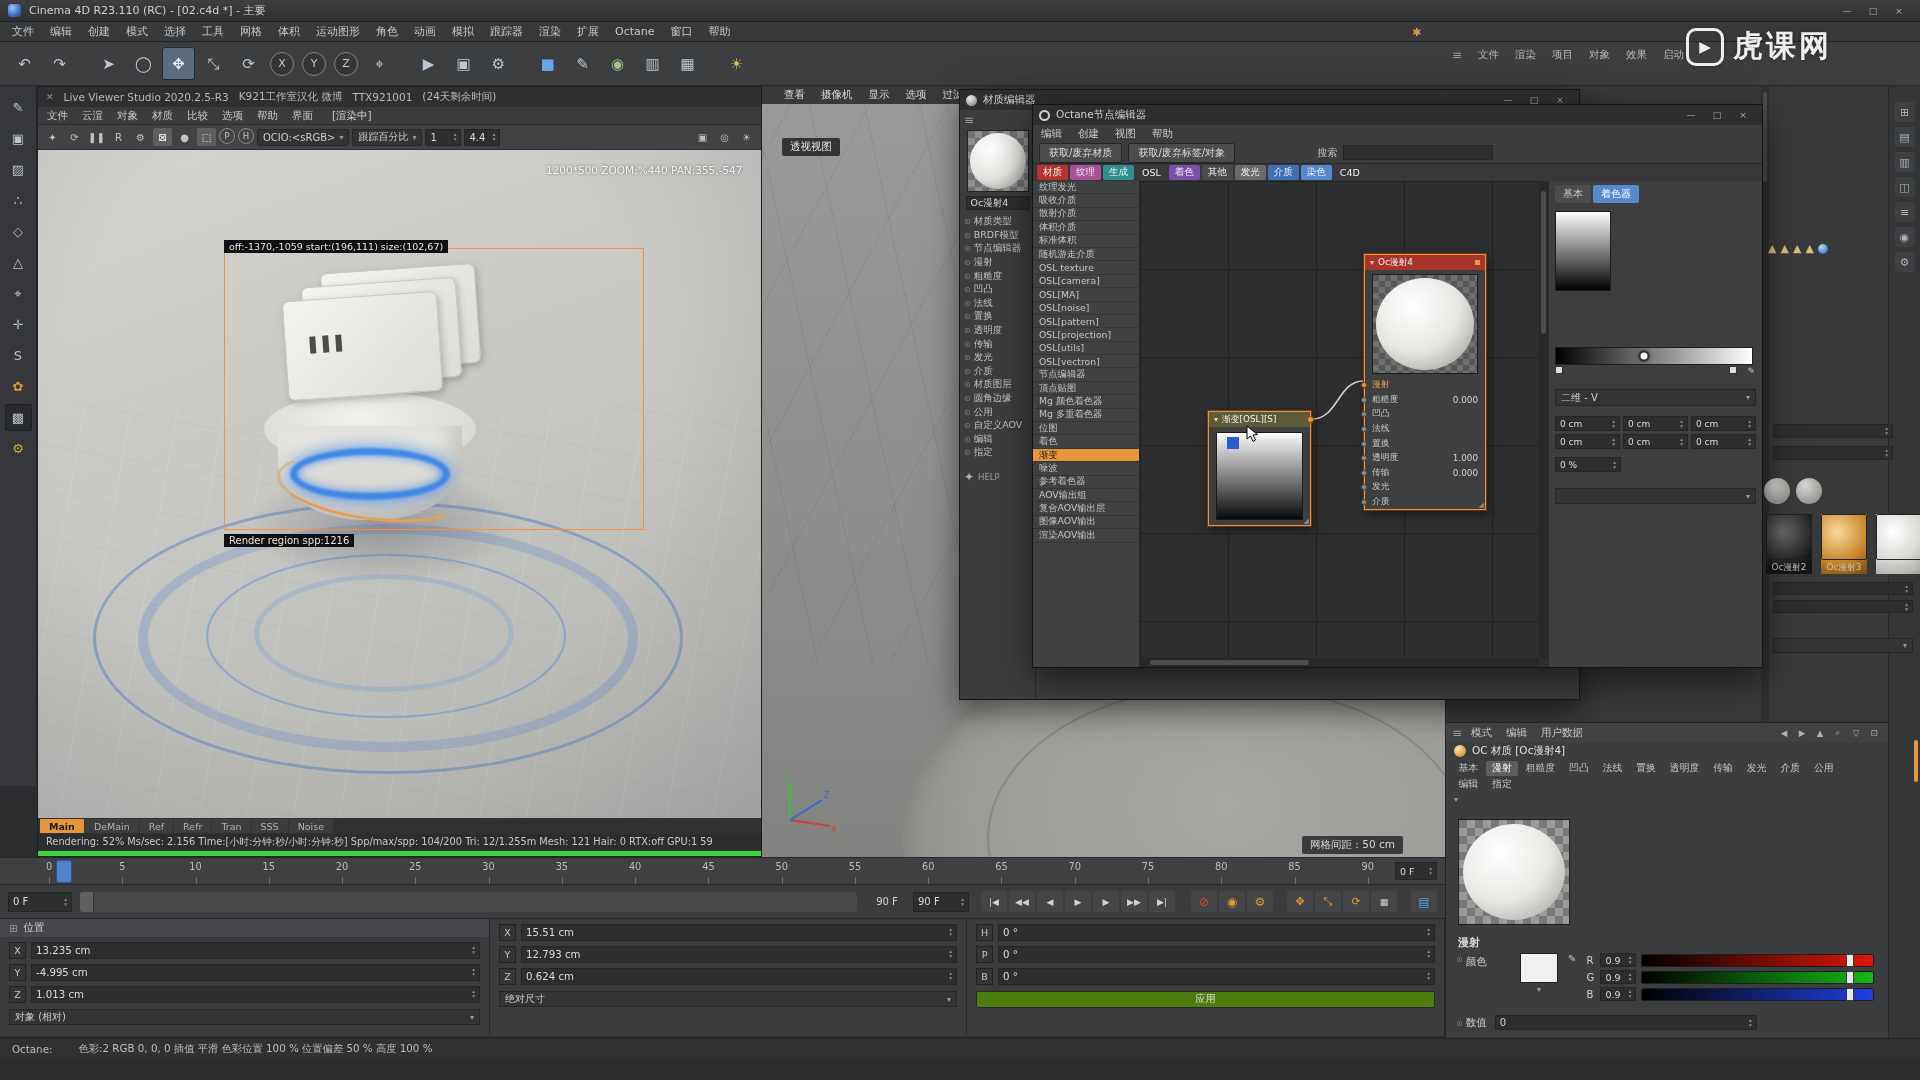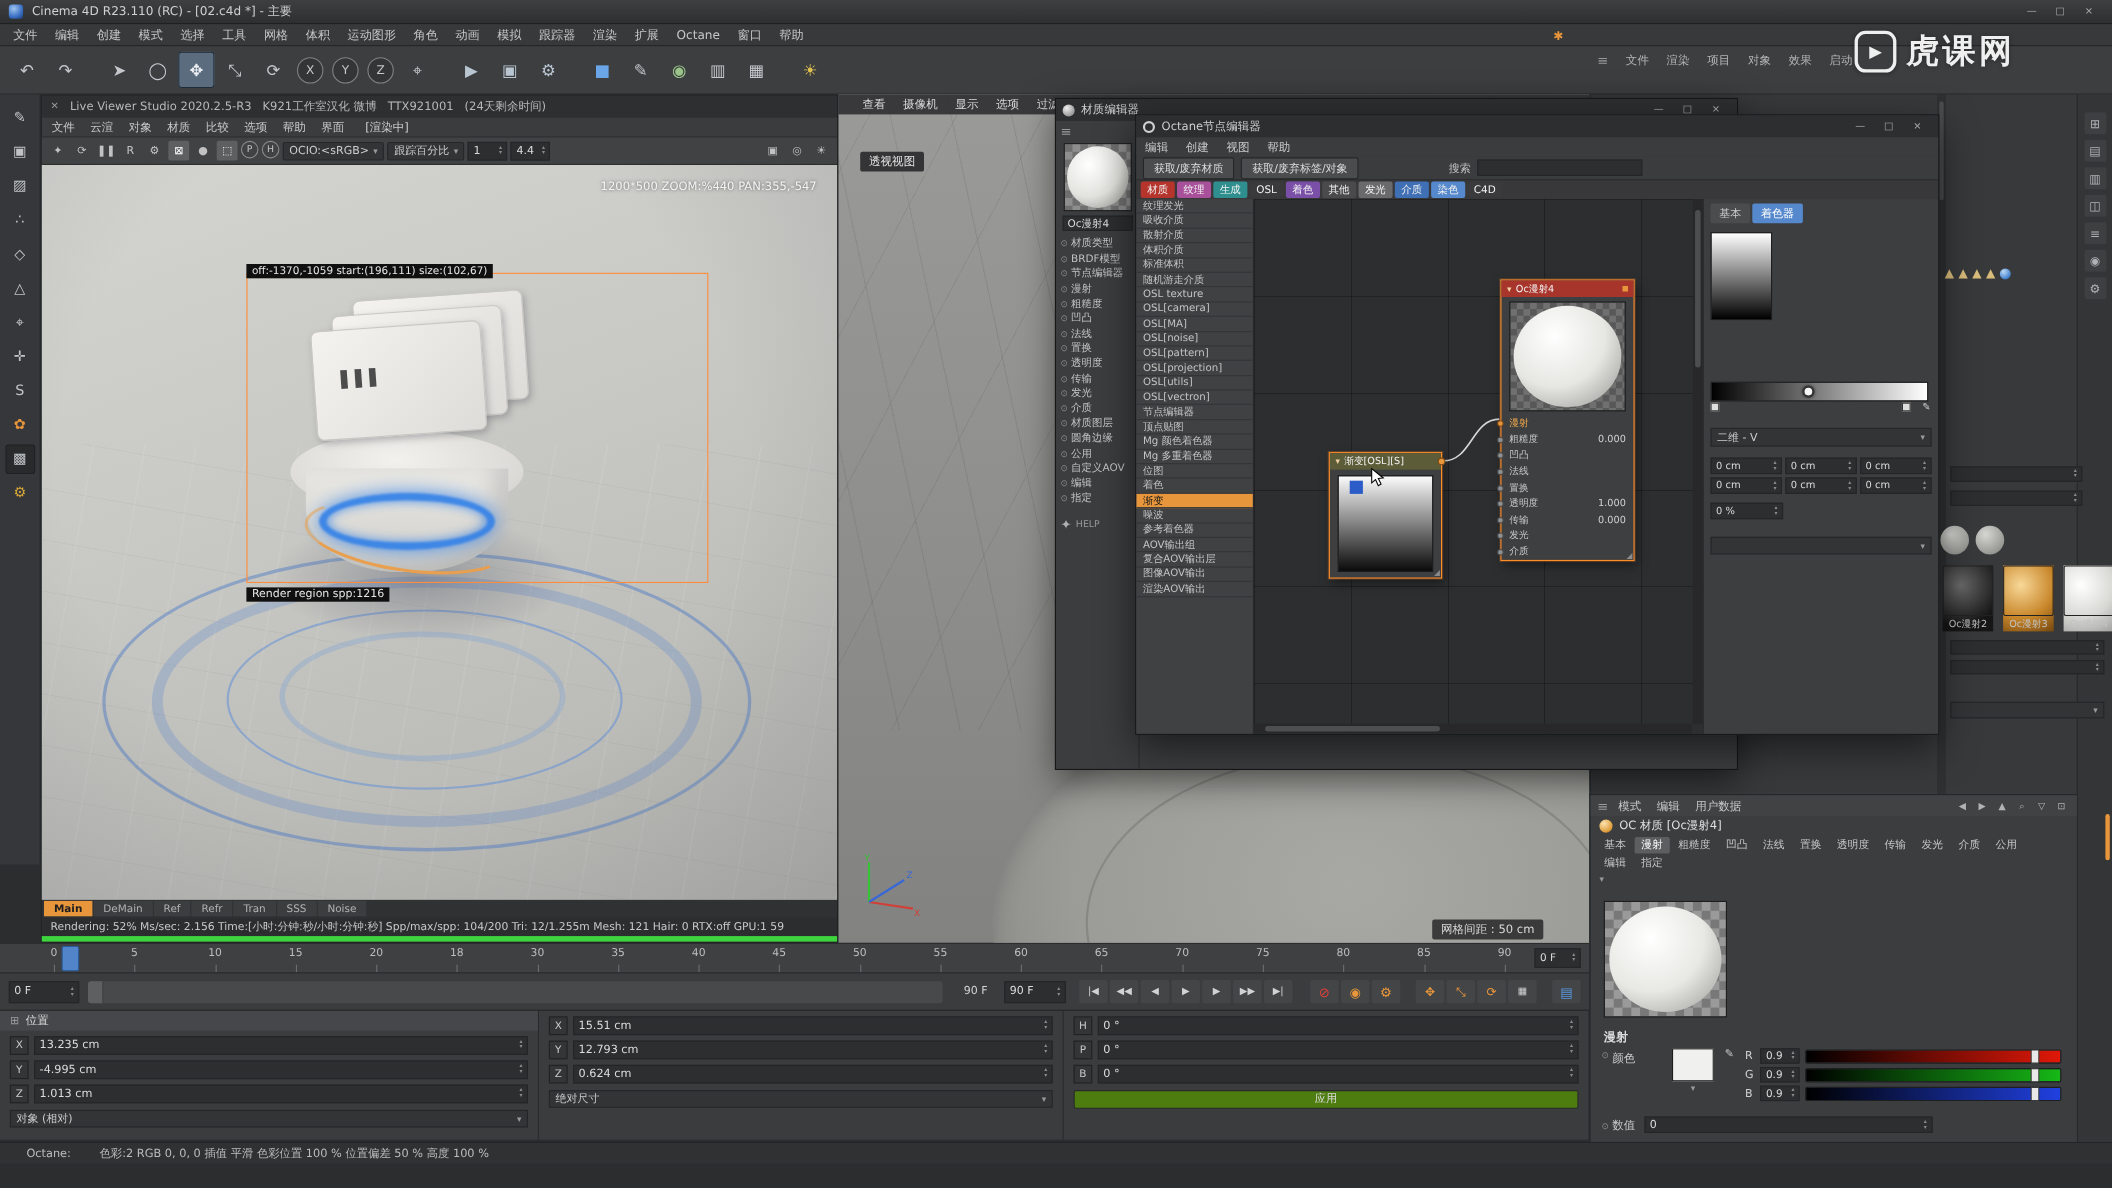--- a/index.html
+++ b/index.html
@@ -257,21 +257,21 @@
 .cghead::before{content:"⊞";color:#9a9a9c;font-size:10px}
 .crows{padding:3px 9px 0 9px}
 .crow{height:20px;display:flex;align-items:center;gap:5px;margin-bottom:2px}
 .axis{width:17px;height:17px;background:#333537;border:1px solid #222;display:flex;align-items:center;justify-content:center;font-size:9.5px;color:#c8c8c8}
 .cfield{flex:1;height:17px;font-size:10.2px}
 .cfoot{height:22px;display:flex;align-items:center;padding:0 9px}
 .cfoot .dd{flex:1;height:16px;font-size:10px}
 .applybtn{flex:1;height:17px;background:#4d7c0f;border:1px solid #2a2a2c;border-radius:2px;display:flex;align-items:center;justify-content:center;font-size:10.2px;color:#dcdcdc}
 
 
-.statusbar{position:absolute;left:0;top:1038px;width:1920px;height:20px;background:#2f3133;border-top:1px solid #222426;display:flex;align-items:center;gap:26px;padding:0 24px;font-size:10.3px;color:#bcbcbc}
+.statusbar{position:absolute;left:0;top:1038px;width:1920px;height:20px;background:#2f3133;border-top:1px solid #222426;display:flex;align-items:center;gap:26px;padding:0 12px;font-size:10.3px;color:#bcbcbc}
 
 svg{display:block}
 </style>
 </head>
 <body>
 
 <div id="root">
 
   <div class="titlebar">
     <span class="applogo"></span>
@@ -902,21 +902,21 @@
   </div>
 
   <div class="ruler">
     <div class="ticks">
 
     <span class="tick">0</span>
         <span class="tick">5</span>
         <span class="tick">10</span>
         <span class="tick">15</span>
         <span class="tick">20</span>
-        <span class="tick">18</span>
+        <span class="tick">25</span>
         <span class="tick">30</span>
         <span class="tick">35</span>
         <span class="tick">40</span>
         <span class="tick">45</span>
         <span class="tick">50</span>
         <span class="tick">55</span>
         <span class="tick">60</span>
         <span class="tick">65</span>
         <span class="tick">70</span>
         <span class="tick">75</span>

